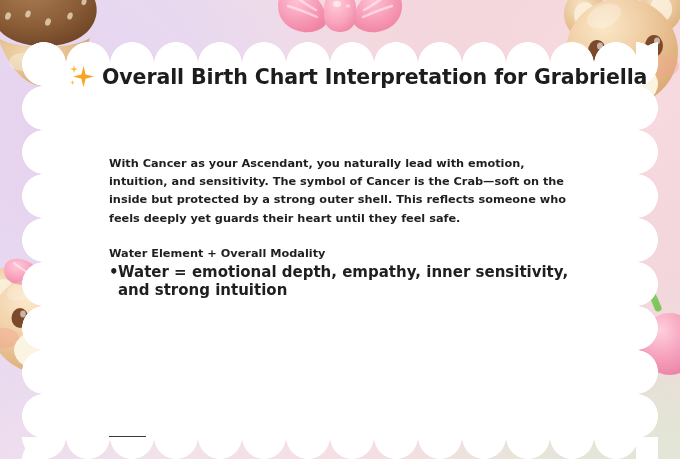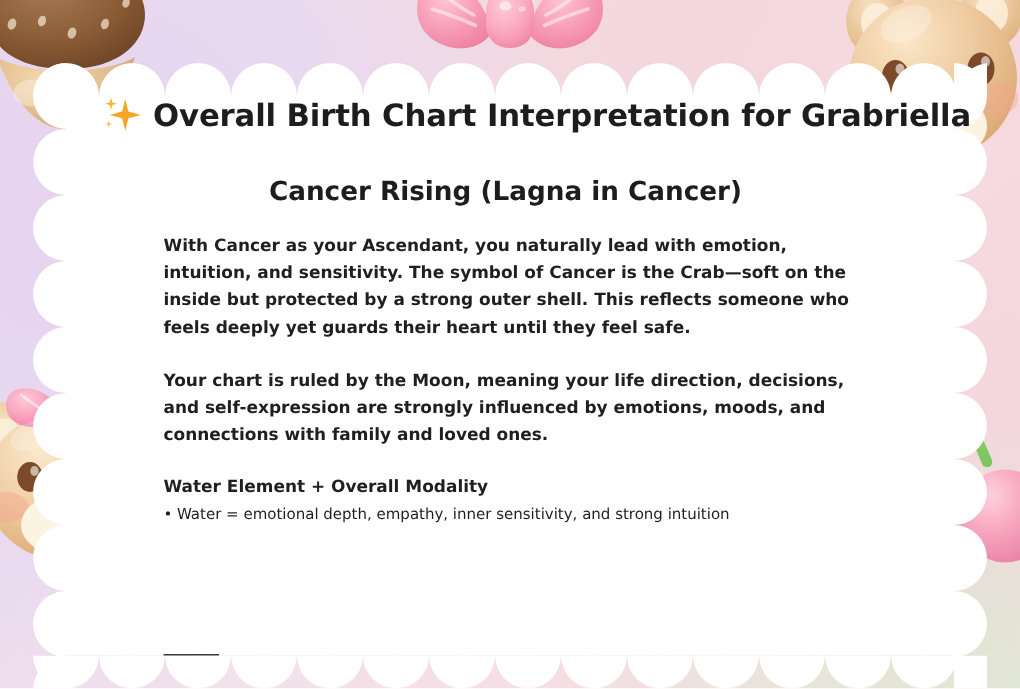--- a/index.html
+++ b/index.html
@@ -121,24 +121,24 @@
     font-weight: 700;
     margin: 0 0 17px 0;
   }
   .para.tight { margin-bottom: 0; }
   .list {
     list-style: none;
     margin: 0 0 17px 0;
     padding: 0;
   }
   .list li {
-    font-size: 10px;
+    font-size: 15px;
     line-height: 18.2px;
     color: #1f1f1f;
-    font-weight: 400;
+    font-weight: 700;
     padding-left: 9px;
     position: relative;
   }
   .list li::before {
     content: "•";
     position: absolute;
     left: 0;
     top: 0;
   }
   .block-gap { height: 17px; }
@@ -326,25 +326,23 @@
 
   <div class="title-row">
     <svg class="sparkle-icon" viewBox="0 0 30 30" aria-hidden="true">
       <path d="M17.5 4 L19.6 12.4 L28 14.6 L19.6 16.8 L17.5 25.2 L15.4 16.8 L7 14.6 L15.4 12.4 Z" fill="#f5a623"></path>
       <path d="M8 3 L8.9 6.2 L12 7.1 L8.9 8 L8 11.2 L7.1 8 L4 7.1 L7.1 6.2 Z" fill="#f9b93f"></path>
       <path d="M6.5 18 L7.1 20 L9 20.6 L7.1 21.2 L6.5 23.2 L5.9 21.2 L4 20.6 L5.9 20 Z" fill="#fac35b"></path>
     </svg>
     <span class="main-title">Overall Birth Chart Interpretation for Grabriella</span>
   </div>
 
-  <div class="sub-title">Cancer Rising (Lagna in Cancer)</div>
 
   <div class="body">
     <p class="para">With Cancer as your Ascendant, you naturally lead with emotion, intuition, and sensitivity. The symbol of Cancer is the Crab—soft on the inside but protected by a strong outer shell. This reflects someone who feels deeply yet guards their heart until they feel safe.</p>
-    <p class="para">Your chart is ruled by the Moon, meaning your life direction, decisions, and self-expression are strongly influenced by emotions, moods, and connections with family and loved ones.</p>
     <p class="para tight">Water Element + Overall Modality</p>
     <ul class="list">
       <li>Water = emotional depth, empathy, inner sensitivity, and strong intuition</li>
     </ul>
     <div class="block-gap"></div>
   </div>
 
   <div class="rule"></div>
 
 </div>

